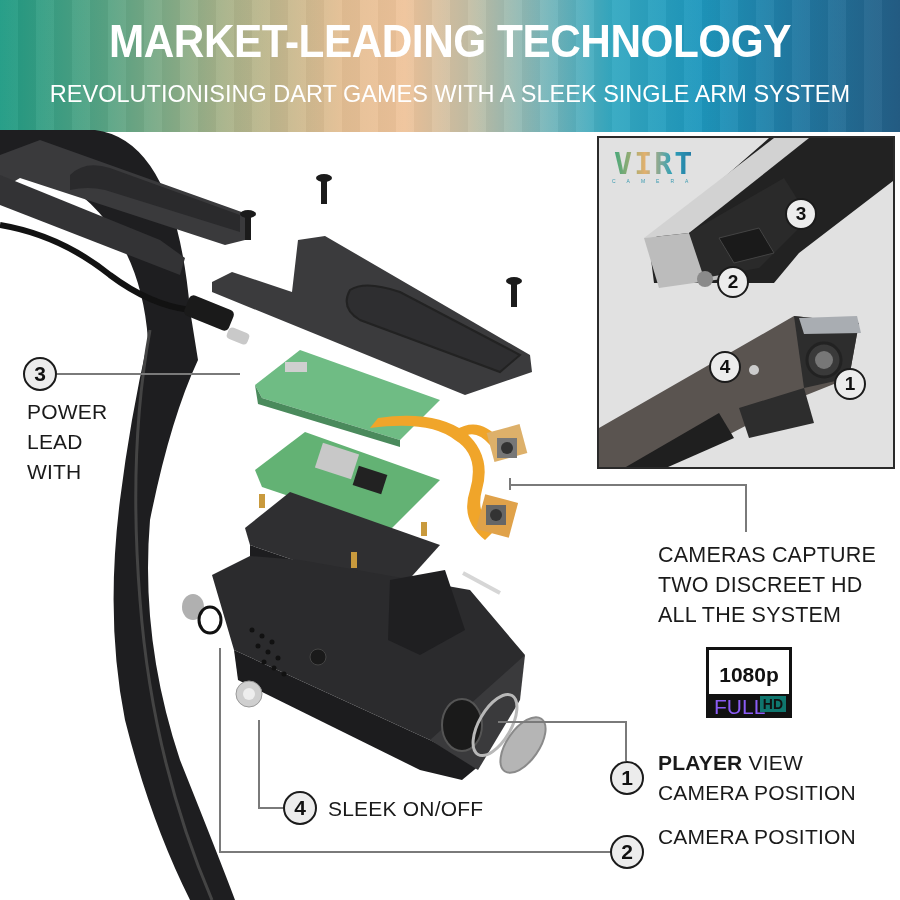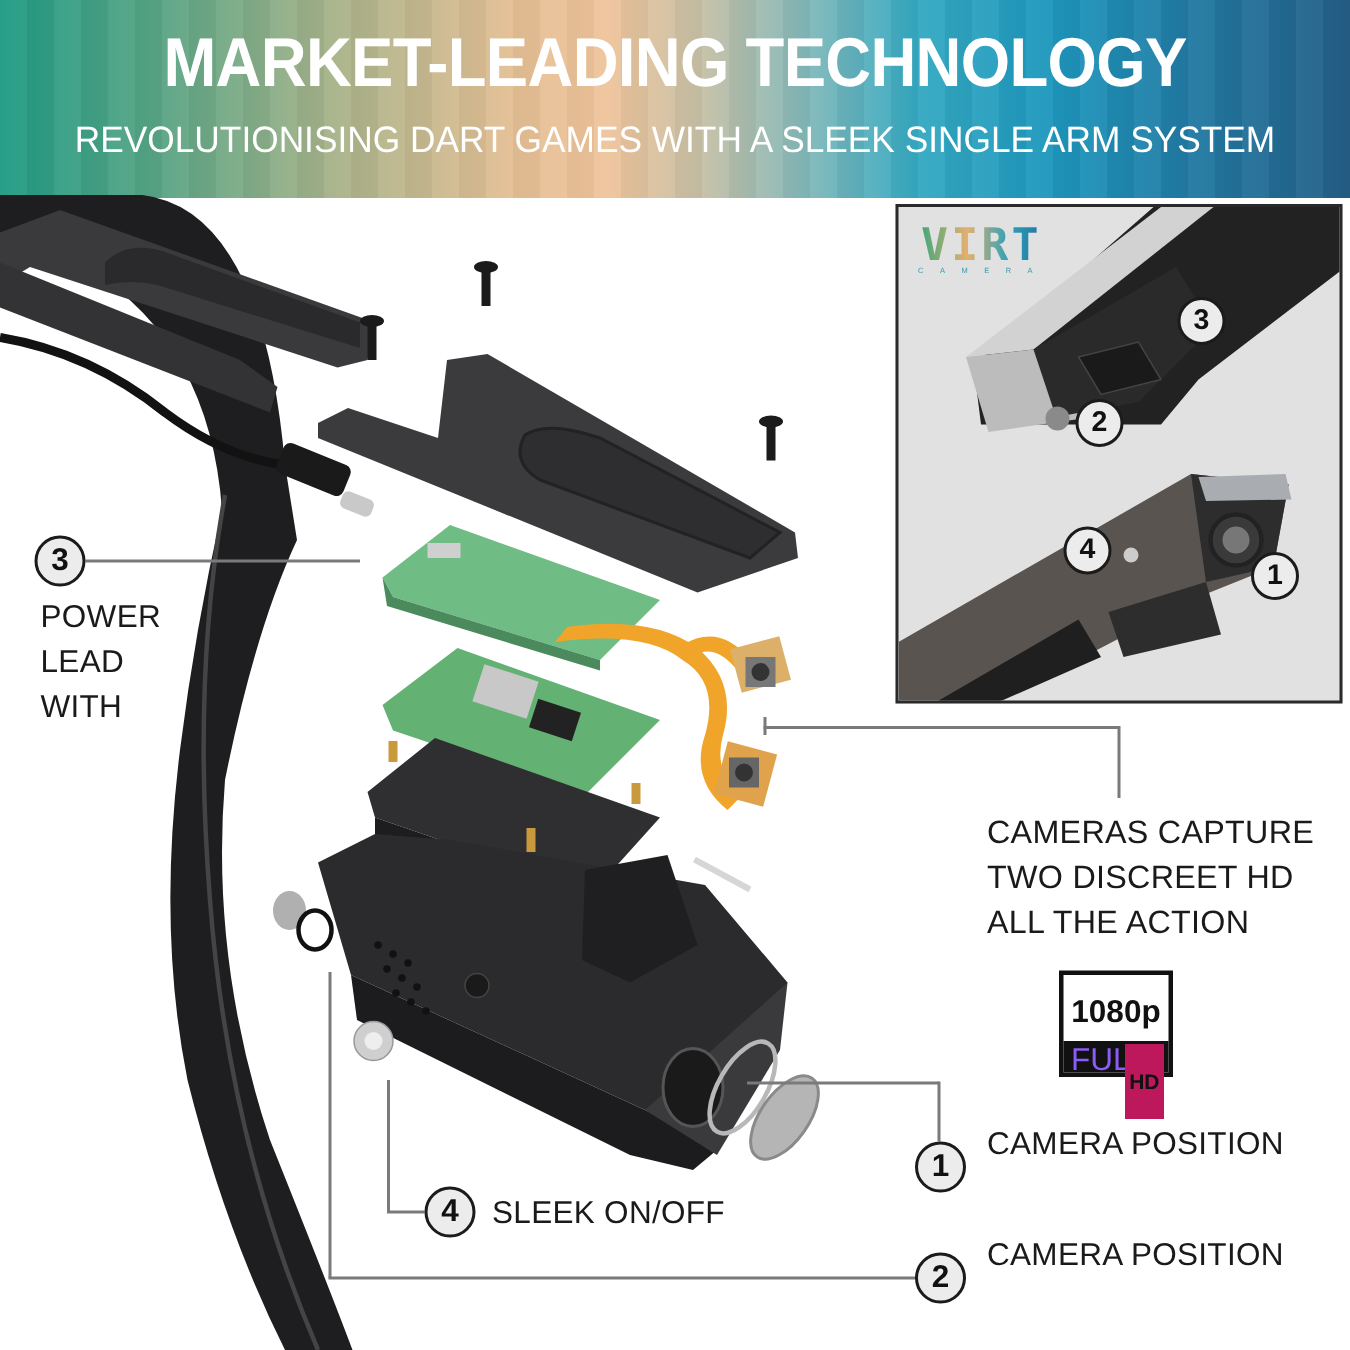--- a/index.html
+++ b/index.html
@@ -44,27 +44,27 @@
     font-weight: bold; font-size: 21px; color: #111; z-index: 5;
   }
   .badge.sm { width: 32px; height: 32px; font-size: 19px; }
 
   .lbl { position: absolute; font-size: 21px; color: #1a1a1a; line-height: 30px; letter-spacing: 0.2px; }
   .lbl b { font-weight: bold; }
 
   .line { position: absolute; background: #7a7a7a; }
 
   .hd-badge {
-    position: absolute; left: 706px; top: 647px; width: 76px; height: 71px;
+    position: absolute; left: 706px; top: 647px; width: 86px; height: 71px;
     border: 3px solid #111; background: #fff;
   }
   .hd-res { position: absolute; left: 0; right: 0; top: 13px; text-align: center; font-weight: bold; font-size: 21px; }
   .hd-bar { position: absolute; left: 0; right: 0; bottom: 0; height: 21px; background: #111; }
   .hd-full { position: absolute; left: 5px; top: 1px; color: #8b5cf6; font-weight: normal; font-size: 21px; }
-  .hd-hd { position: absolute; right: 3px; top: 2px; background: #be185d; color: #111; font-weight: bold; font-size: 14px; padding: 17px 3px; line-height: 16px; }
+  .hd-hd { position: absolute; right: 3px; top: 2px; background: #0f766e; color: #111; font-weight: bold; font-size: 14px; padding: 0 3px; line-height: 16px; }
 
   svg.art { position: absolute; left: 0; top: 0; }
 </style>
 </head>
 <body>
 
 <div class="banner">
   <div class="banner-title">MARKET-LEADING TECHNOLOGY</div>
   <div class="banner-sub">REVOLUTIONISING DART GAMES WITH A SLEEK SINGLE ARM SYSTEM</div>
 </div>
@@ -186,35 +186,36 @@
   <div>LEAD</div>
   <div>WITH</div>
 </div>
 
 <div class="line" style="left:509px;top:478px;width:1.5px;height:12px"></div>
 <div class="line" style="left:509px;top:484px;width:237px;height:1.5px"></div>
 <div class="line" style="left:745px;top:484px;width:1.5px;height:48px"></div>
 <div class="lbl" style="left:658px;top:540px;font-size:21.5px">
   <div>CAMERAS CAPTURE</div>
   <div>TWO DISCREET HD</div>
-  <div>ALL THE ACTION</div>
+  <div>ALL THE SYSTEM</div>
 </div>
 
 <div class="hd-badge">
   <div class="hd-res">1080p</div>
   <div class="hd-bar">
     <span class="hd-full">FULL</span>
     <span class="hd-hd">HD</span>
   </div>
 </div>
 
 <div class="line" style="left:498px;top:721px;width:128px;height:1.5px"></div>
 <div class="line" style="left:625px;top:721px;width:1.5px;height:40px"></div>
 <div class="badge" style="left:610px;top:761px">1</div>
 <div class="lbl" style="left:658px;top:748px">
+  <div><b>PLAYER</b><span> VIEW</span></div>
   <div>CAMERA POSITION</div>
 </div>
 
 <div class="line" style="left:258px;top:720px;width:1.5px;height:88px"></div>
 <div class="line" style="left:258px;top:807px;width:25px;height:1.5px"></div>
 <div class="badge" style="left:283px;top:791px">4</div>
 <div class="lbl" style="left:328px;top:794px">SLEEK ON/OFF</div>
 
 <div class="line" style="left:219px;top:648px;width:1.5px;height:204px"></div>
 <div class="line" style="left:219px;top:851px;width:392px;height:1.5px"></div>

